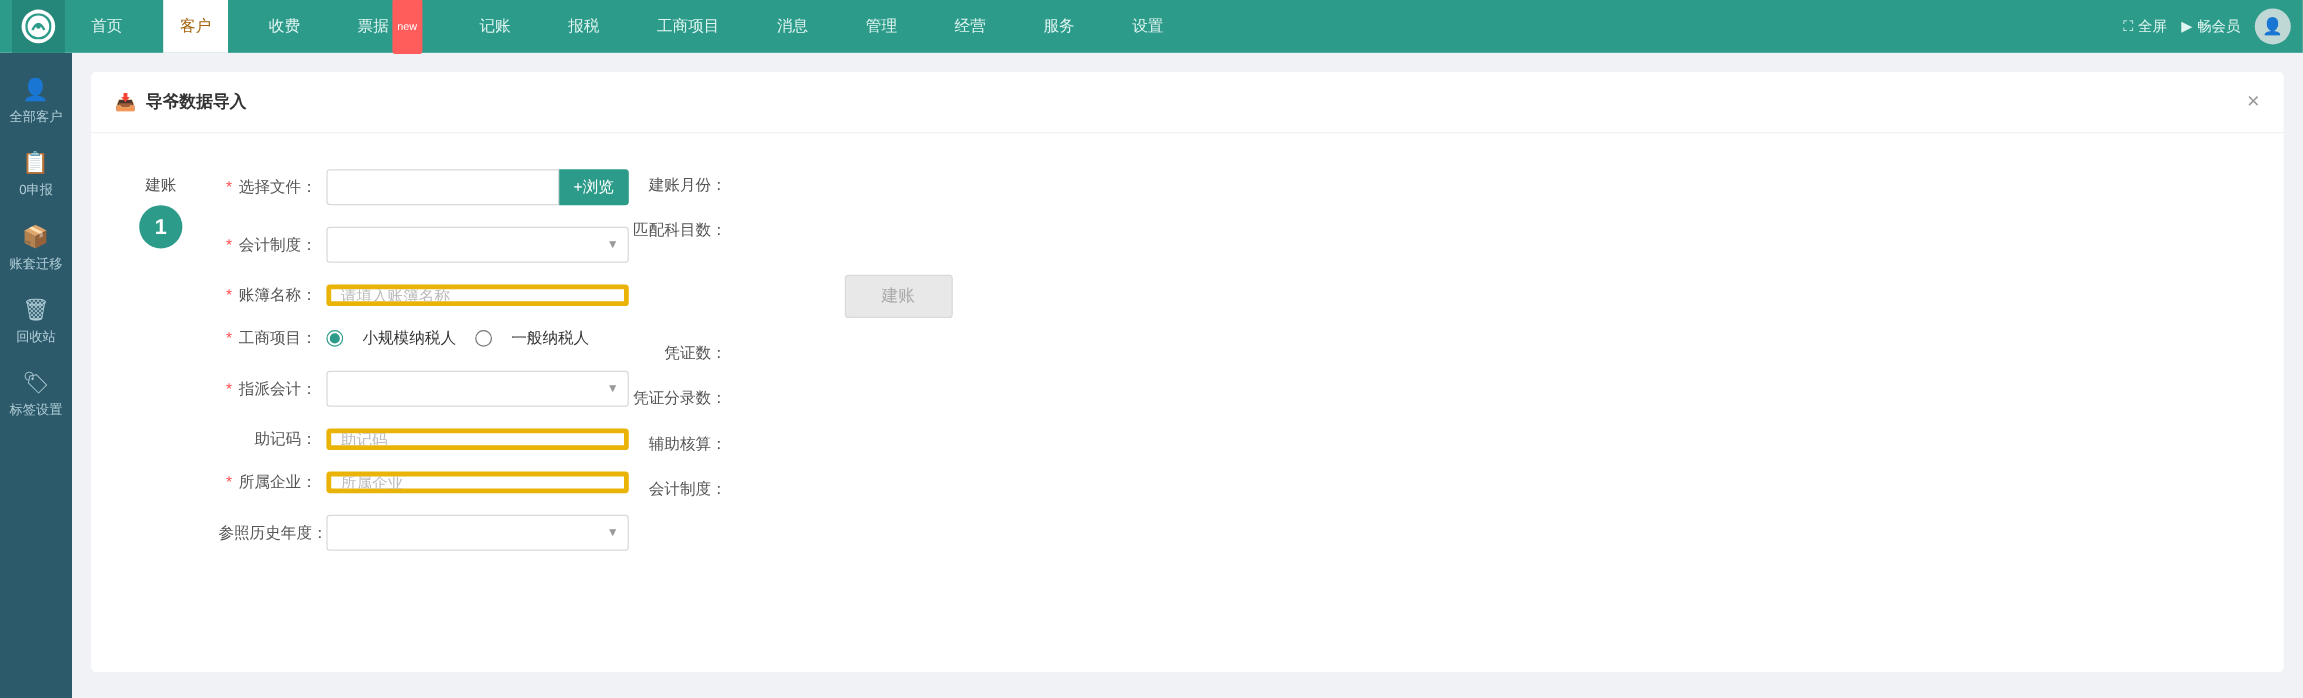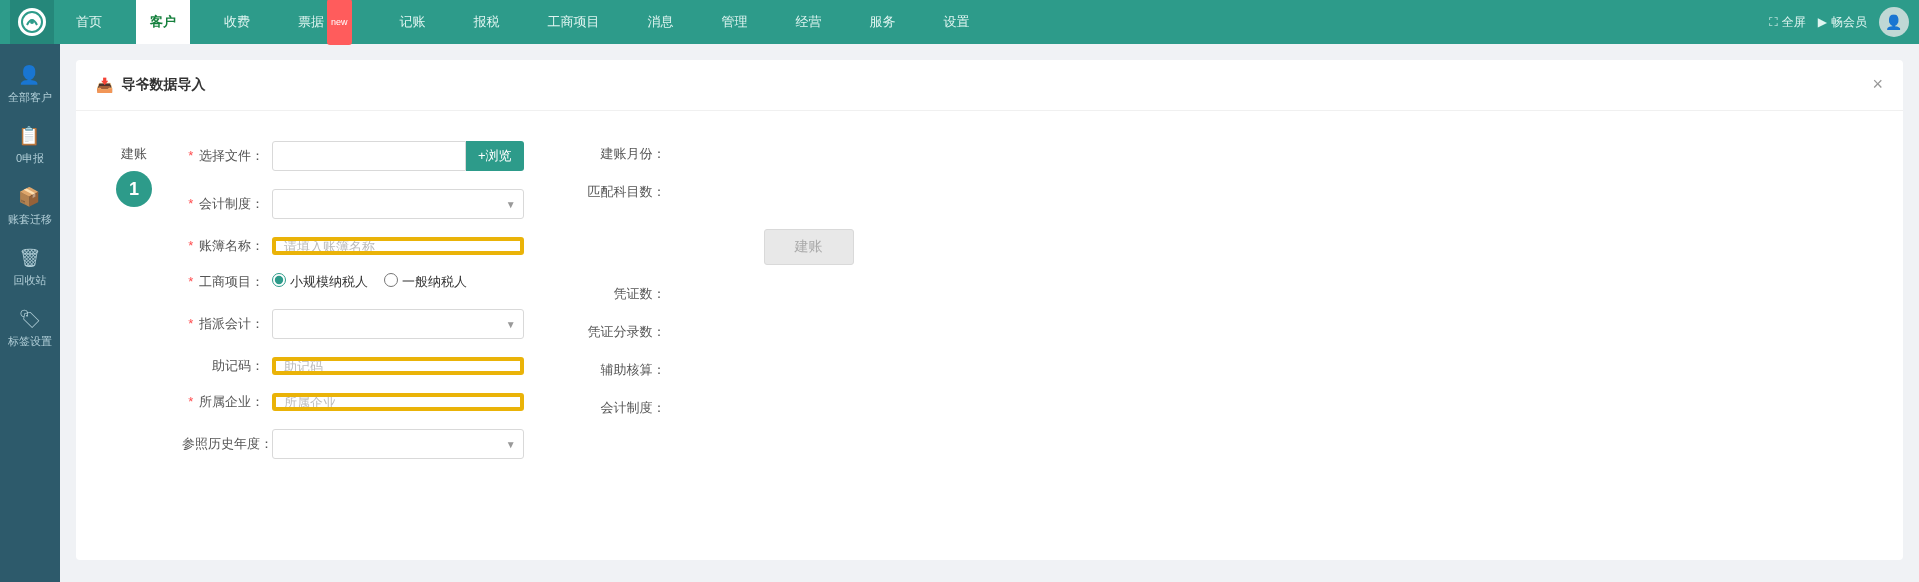--- a/index.html
+++ b/index.html
@@ -18,21 +18,21 @@
     .logo-icon {
       width: 28px; height: 28px; background: white; border-radius: 50%;
       display: flex; align-items: center; justify-content: center;
       font-size: 12px; color: #2d9b8a; font-weight: bold;
     }
     .nav-items { display: flex; align-items: center; flex: 1; padding-left: 8px; gap: 20px; }
     .nav-item {
       padding: 0 14px; height: 44px; display: flex; align-items: center;
       color: #e0f5f1; font-size: 13px; cursor: pointer; white-space: nowrap;
     }
-    .nav-item.active { background: #fff; color: #15803d; font-weight: bold; }
+    .nav-item.active { background: #fff; color: #a16207; }
     .nav-badge {
       background: #ff5c5c; color: white; font-size: 9px;
       padding: 18px 4px; border-radius: 3px; margin-left: 3px;
     }
     .nav-right { display: flex; align-items: center; gap: 12px; margin-left: auto; }
     .nav-right-btn {
       display: flex; align-items: center; gap: 4px;
       color: #e0f5f1; font-size: 12px; cursor: pointer;
     }
     .avatar {
@@ -123,26 +123,26 @@
       flex: 1; height: 30px; border: 1px solid #d9d9d9; border-radius: 3px 0 0 3px;
       padding: 0 8px; font-size: 13px; color: #333; outline: none; background: white;
       min-width: 150px;
     }
     .browse-btn {
       height: 30px; padding: 0 12px; background: #2d9b8a; color: white;
       border: none; border-radius: 0 3px 3px 0; cursor: pointer; font-size: 13px;
       white-space: nowrap;
     }
     .radio-group { display: flex; align-items: center; gap: 16px; flex: 1; }
-    .radio-label { display: flex; gap: 4px; cursor: pointer; font-size: 13px; color: #333; }
+    .radio-label { display: flex; align-items: center; gap: 16px; cursor: pointer; font-size: 13px; color: #333; }
     .radio-input { accent-color: #2d9b8a; width: 14px; height: 14px; cursor: pointer; }
 
     
     .info-panel {
-      margin-left: 60px; min-width: 280px; padding-top: 4px;
+      min-width: 280px; padding-top: 4px;
     }
     .info-row {
       display: flex; align-items: center; margin-bottom: 20px; font-size: 13px;
     }
     .info-label { width: 90px; text-align: right; color: #555; padding-right: 8px; white-space: nowrap; }
     .info-value { color: #333; }
     .build-btn {
       height: 36px; padding: 0 30px; background: #e8e8e8; color: #aaa;
       border: 1px solid #d9d9d9; border-radius: 3px; font-size: 14px; cursor: not-allowed;
       margin-top: 8px; margin-left: 90px;

